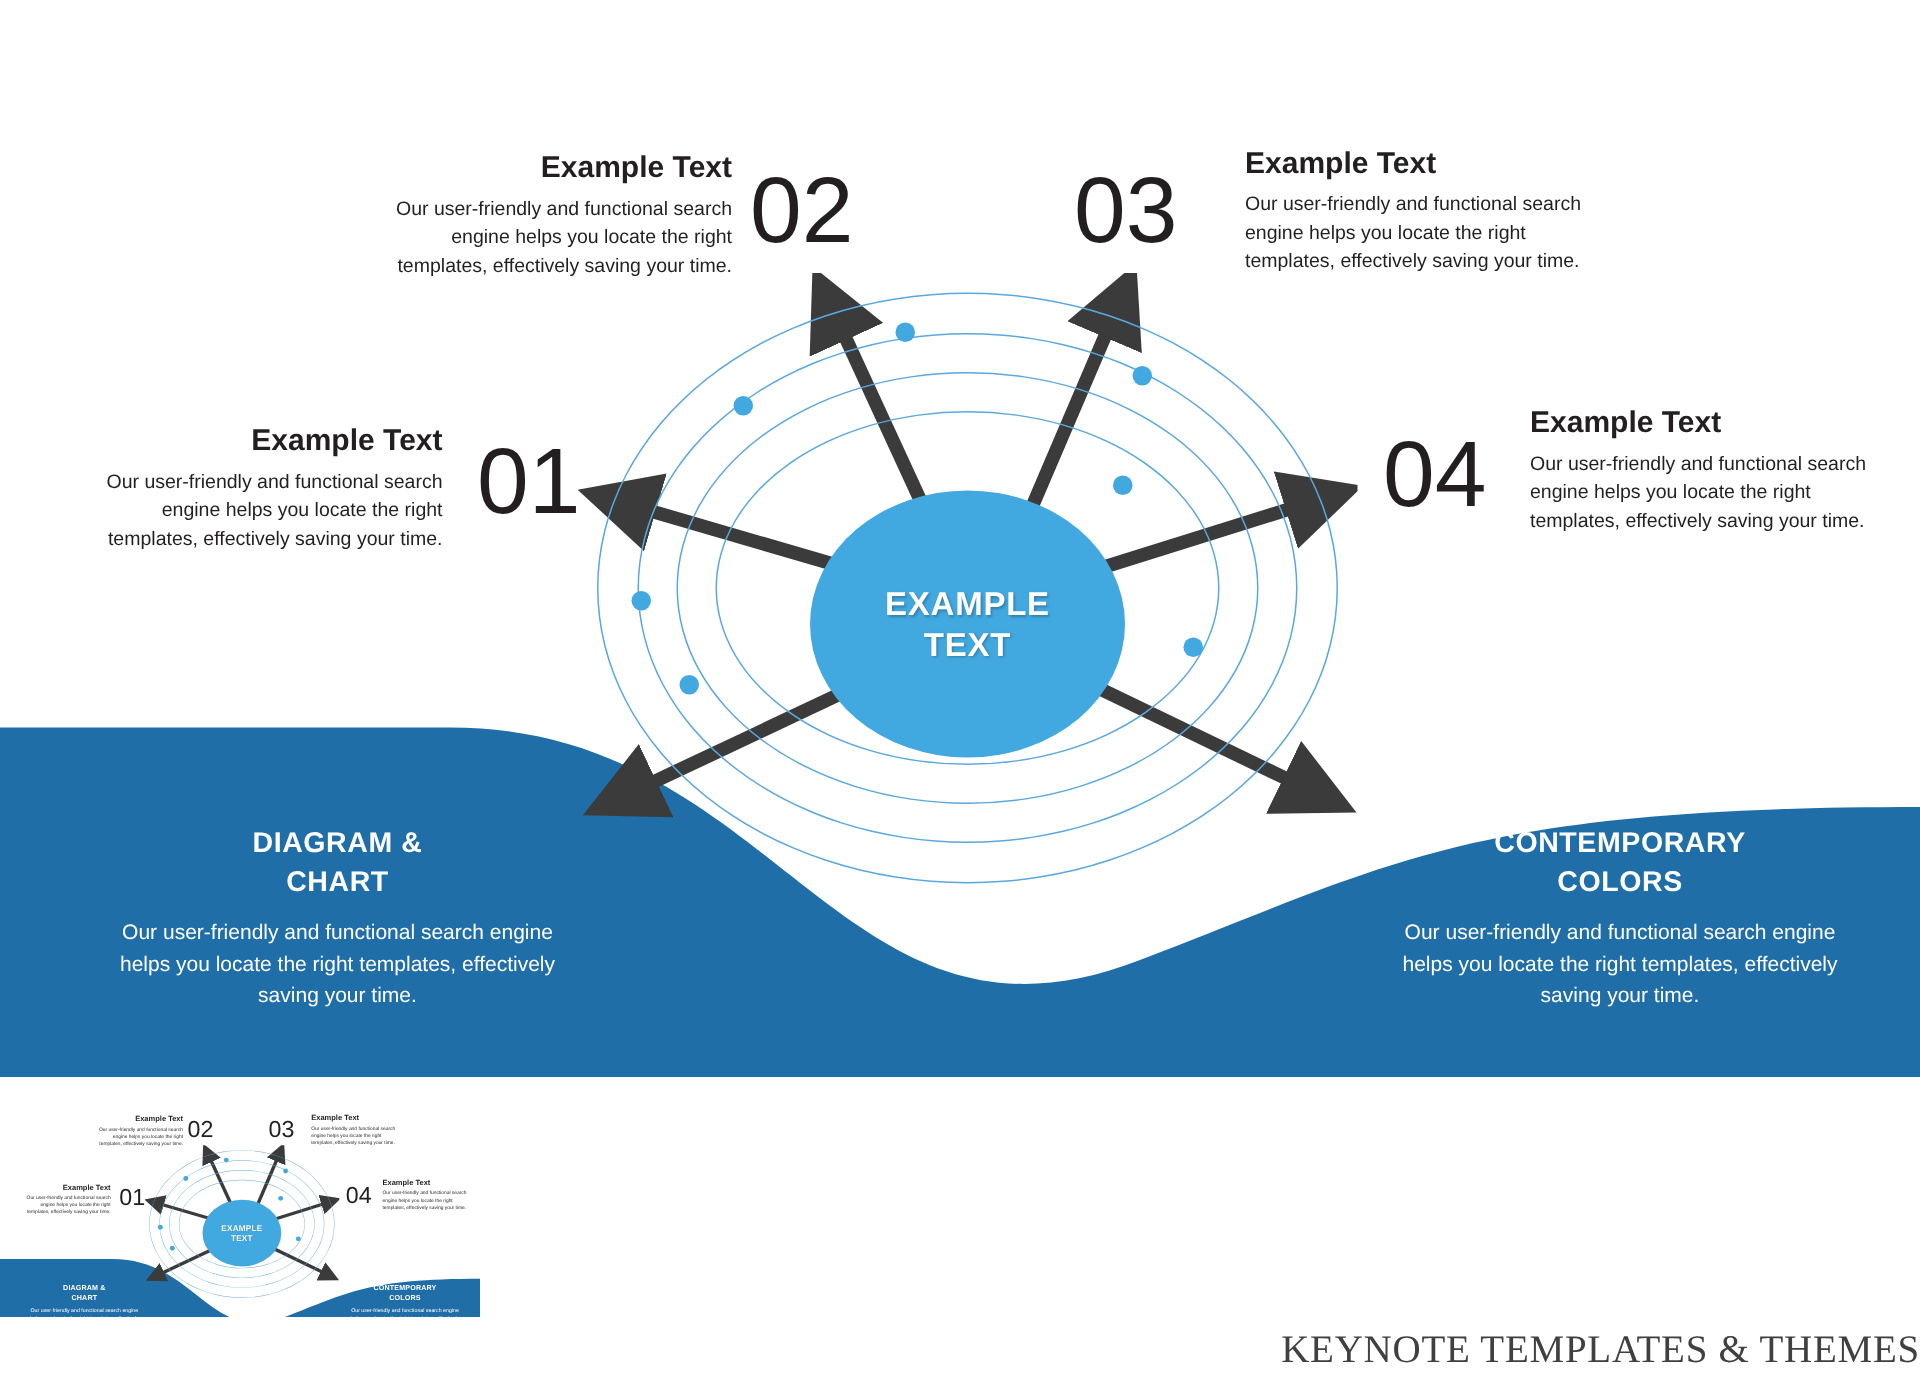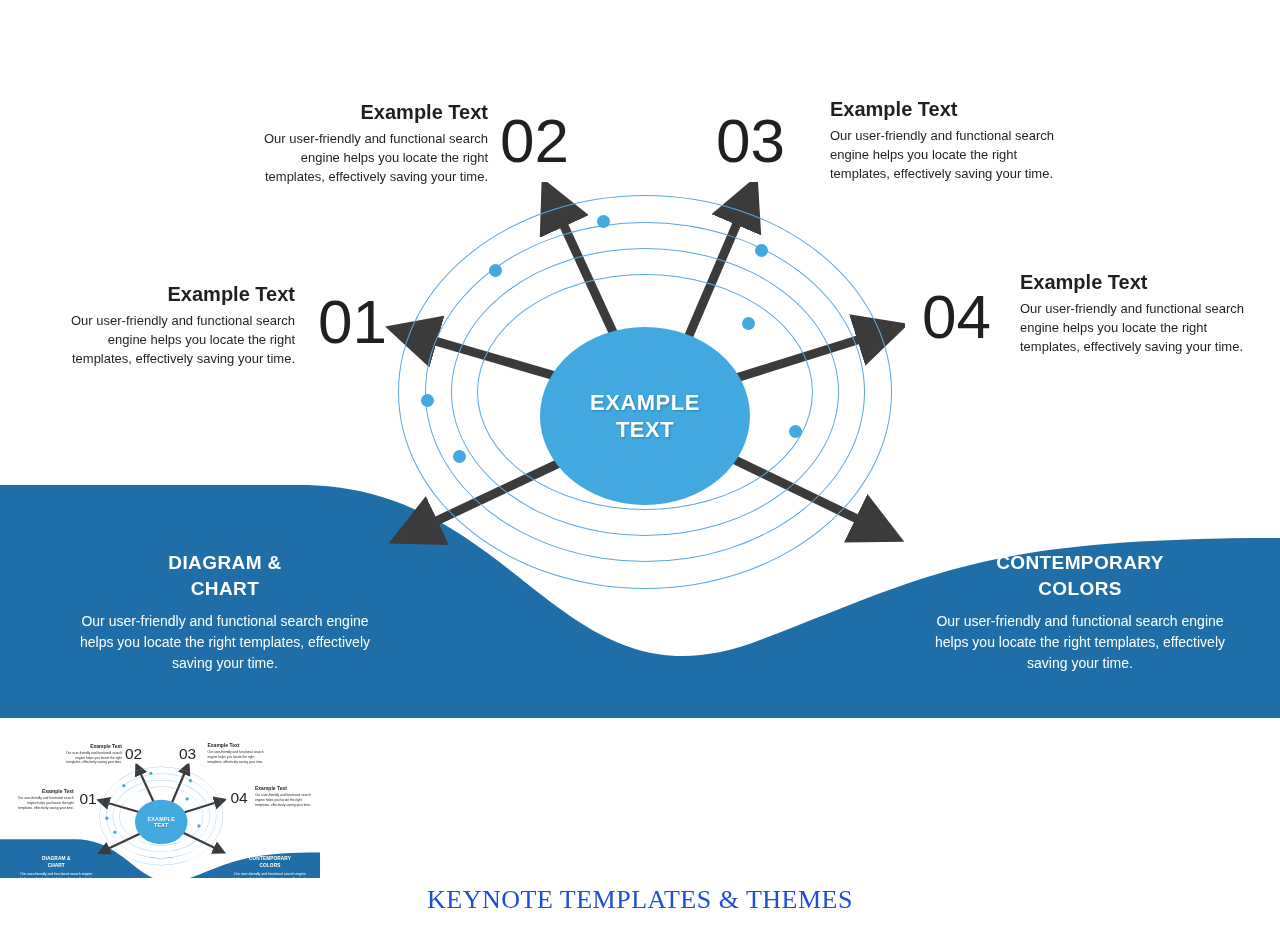--- a/index.html
+++ b/index.html
@@ -52,22 +52,22 @@
   .cap h4{margin:0 0 10px 0;font-size:19px;font-weight:bold;line-height:1.35;letter-spacing:.4px;}
   .cap p{margin:0;font-size:14px;line-height:1.5;}
   #capLeft{left:75px;top:550px;}
   #capRight{left:930px;top:550px;}
 
   
   .thumb{position:absolute;left:0;top:718px;width:320px;height:160px;background:#131313;overflow:hidden;}
   .thumb .inner{transform:scale(0.25);transform-origin:0 0;width:1280px;height:640px;position:absolute;left:0;top:0;}
   .thumb-slide{width:1280px;height:718px;position:relative;background:#fff;}
 
-  .footer{position:absolute;left:0;top:885px;width:1280px;text-align:center;
-          font-family:"Liberation Serif", serif;font-size:26px;color:#1d4ed8;letter-spacing:.5px;}
+  .footer{position:absolute;left:0;top:885px;width:1280px;text-align:right;
+          font-family:"Liberation Serif", serif;font-size:26px;color:#404040;letter-spacing:.5px;}
 </style>
 </head>
 <body>
 
 <div class="slide">
 
   <svg class="wave" viewBox="0 0 1280 718" preserveAspectRatio="none">
     <path d="M0,485 L300,485 C520,485 560,718 760,640 C930,575 980,538 1280,538 L1280,718 L0,718 Z" fill="#1f6ea8"></path>
   </svg>
 

